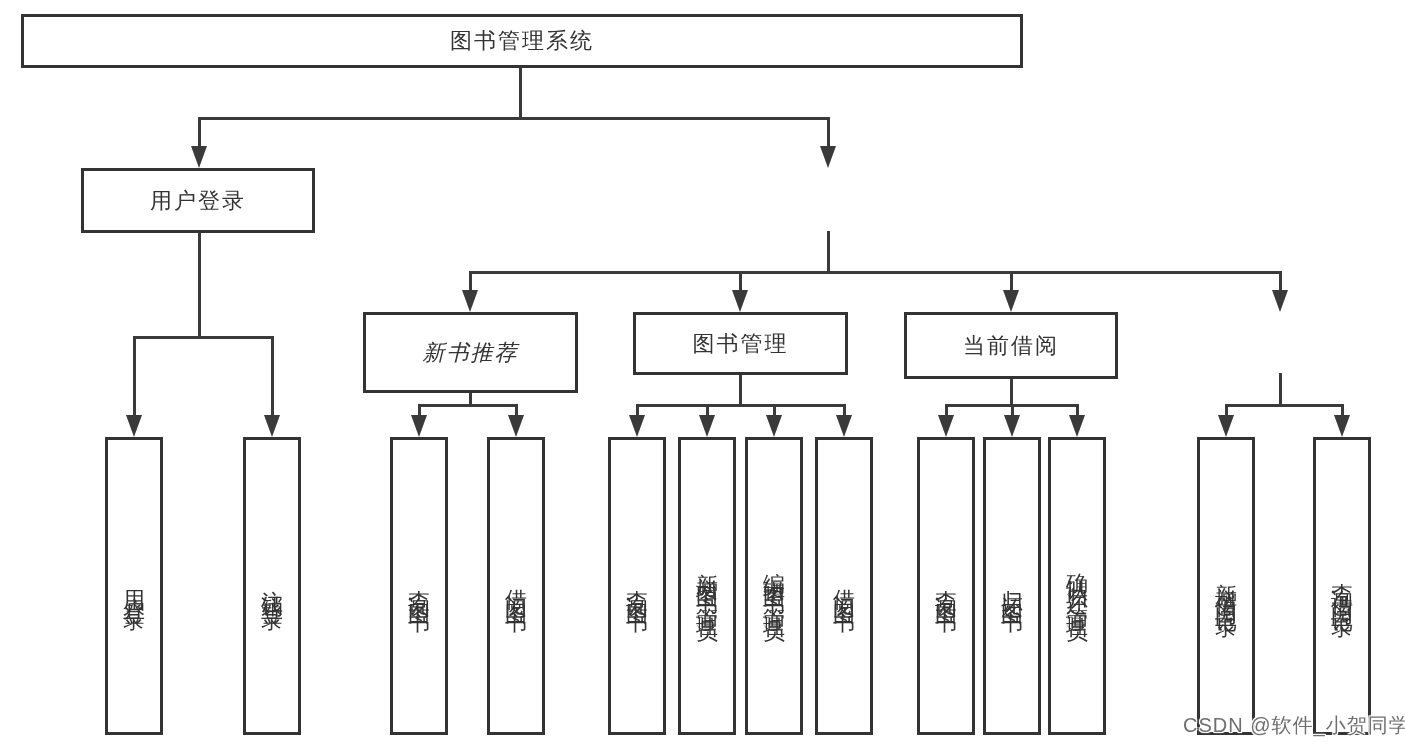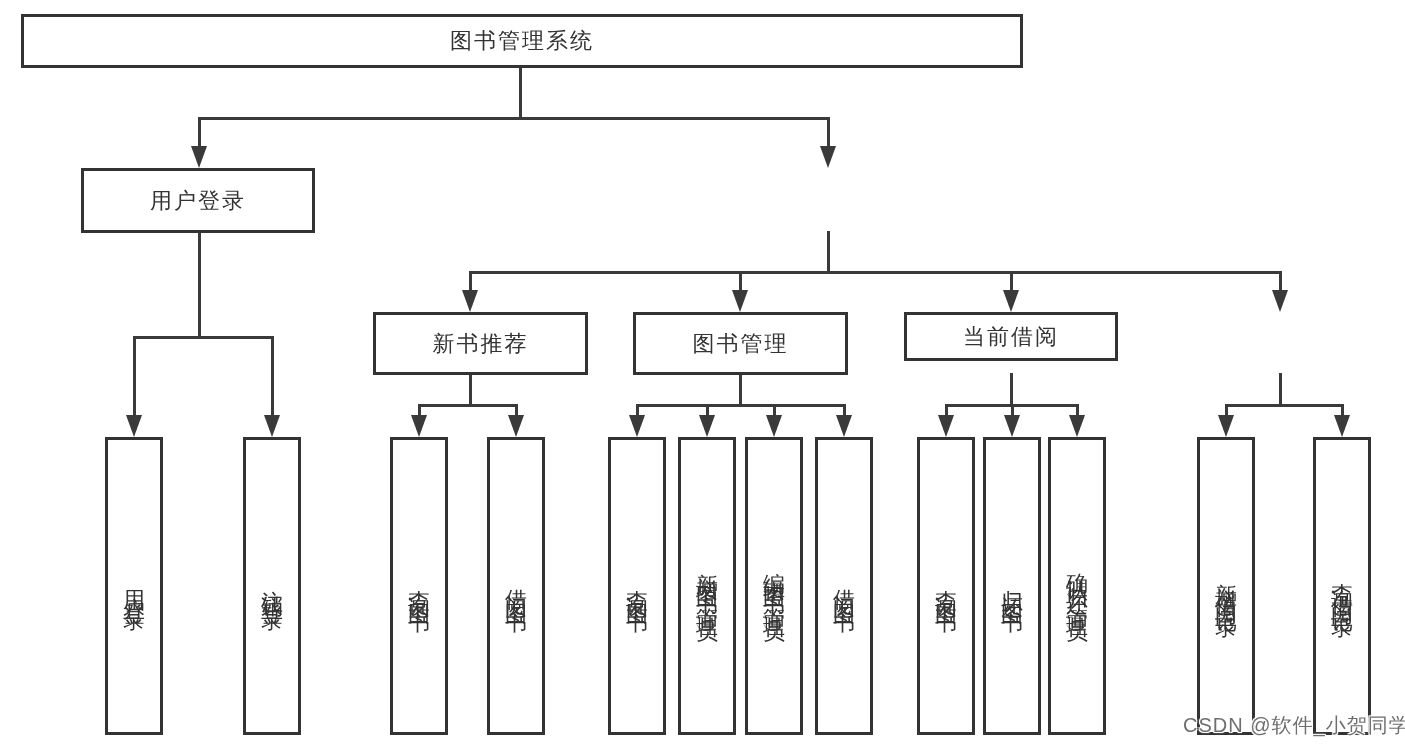--- a/index.html
+++ b/index.html
@@ -41,29 +41,29 @@
 
   <div class="box" style="left:21px; top:14px; width:1002px; height:54px;">
     <span>图书管理系统</span>
   </div>
 
   <div class="box" style="left:81px; top:168px; width:234px; height:65px;">
     <span>用户登录</span>
   </div>
 
 
-  <div class="box" style="left:373px; top:312px; width:215px; height:63px;">
+  <div class="box" style="left:363px; top:312px; width:215px; height:81px;font-style:italic;">
     <span>新书推荐</span>
   </div>
 
   <div class="box" style="left:633px; top:312px; width:215px; height:63px;">
     <span>图书管理</span>
   </div>
 
-  <div class="box" style="left:904px; top:312px; width:214px; height:49px;">
+  <div class="box" style="left:904px; top:312px; width:214px; height:67px;">
     <span>当前借阅</span>
   </div>
 
 
   <div class="box" style="left:105px; top:437px; width:58px; height:298px;">
     <span class="vtext">用户登录</span>
   </div>
 
   <div class="box" style="left:243px; top:437px; width:58px; height:298px;">
     <span class="vtext">注销登录</span>

